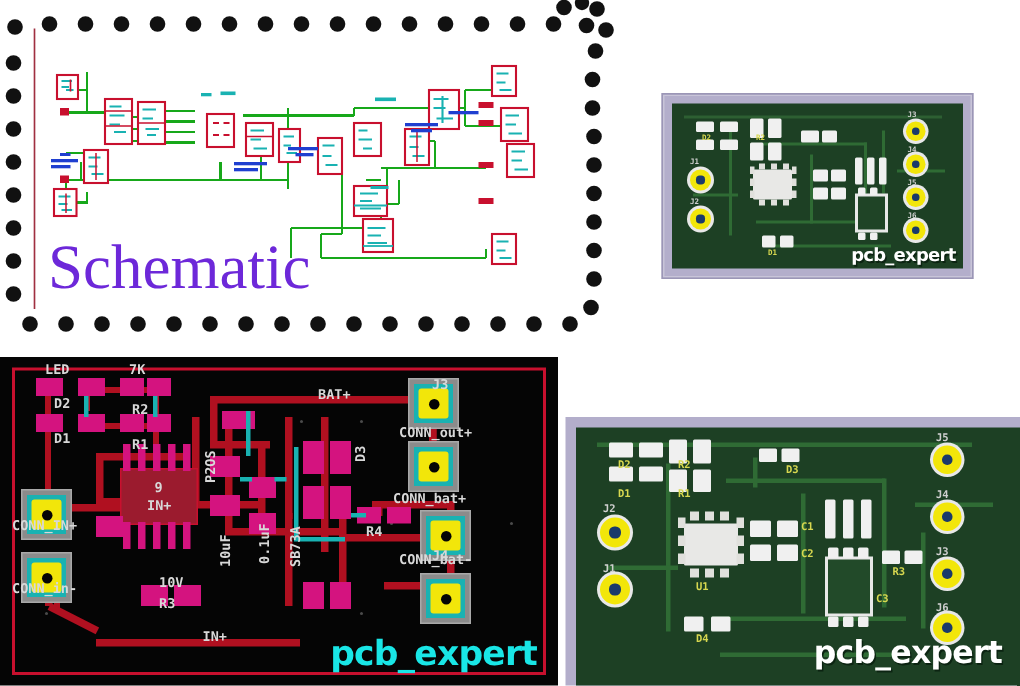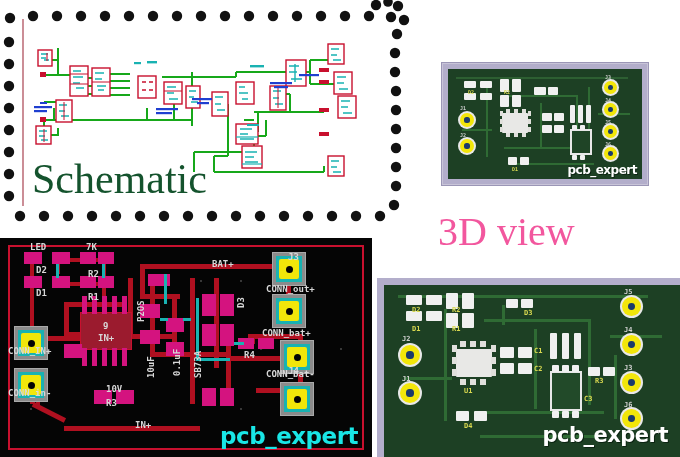--- a/index.html
+++ b/index.html
@@ -9,21 +9,21 @@
 
   
   .abs{position:absolute;}
   .nosel{user-select:none;}
 
   
   #schematic-panel{left:0;top:0;width:412px;height:226px;}
   #schematic-dotted-border{position:absolute;left:0;top:0;width:412px;height:226px;}
   #schematic-canvas{position:absolute;left:14px;top:16px;width:384px;height:196px;}
   #schematic-title{position:absolute;left:32px;top:158px;
-      font-family:"Liberation Serif",serif;font-size:42px;color:#14532d;
+      font-family:"Liberation Serif",serif;font-size:42px;color:#6d28d9;
       letter-spacing:0px;line-height:1;}
 
   
   #threed-caption{position:absolute;left:438px;top:212px;
       font-family:"Liberation Serif",serif;font-size:40px;color:#f2579e;line-height:1;}
 
   
   #board-top{position:absolute;left:441px;top:62px;width:208px;height:124px;
       background:#b3aecb;border:1px solid #9b96b6;box-sizing:border-box;
       box-shadow:0 0 0 1px #c8c4d8 inset;}
@@ -321,21 +321,20 @@
         <rect x="120" y="46" width="7" height="2.2"></rect>
         <rect x="133" y="45" width="10" height="2.4"></rect>
         <rect x="236" y="49" width="14" height="2.4"></rect>
         <rect x="233" y="108" width="12" height="2"></rect>
       </g>
     </svg>
 
     <div id="schematic-title" class="nosel">Schematic</div>
   </div>
 
-  <div id="threed-caption" class="nosel">3D view</div>
 
   <div id="board-top">
     <div class="green">
 
       <div class="g-trace" style="left:8px;top:8px;width:172px;height:2px;background:#2d5f32;"></div>
       <div class="g-trace" style="left:38px;top:18px;width:2px;height:70px;"></div>
       <div class="g-trace" style="left:60px;top:26px;width:70px;height:2px;"></div>
       <div class="g-trace" style="left:128px;top:26px;width:2px;height:54px;"></div>
       <div class="g-trace" style="left:56px;top:78px;width:84px;height:2px;"></div>
       <div class="g-trace" style="left:92px;top:34px;width:2px;height:46px;"></div>

